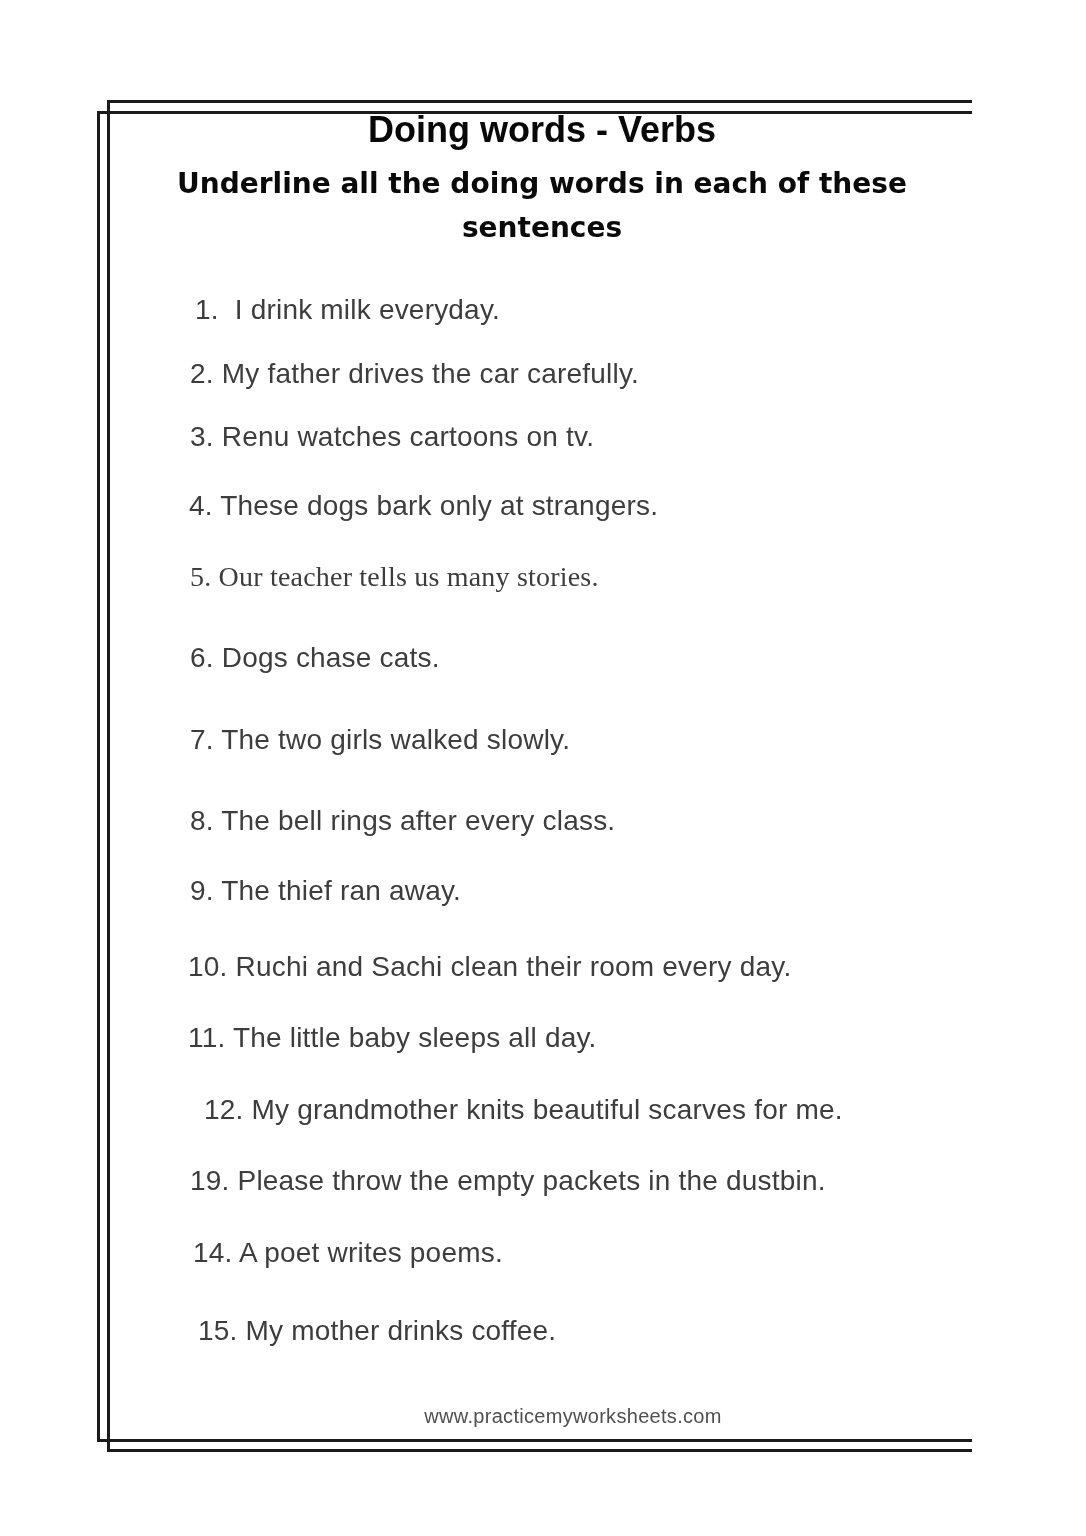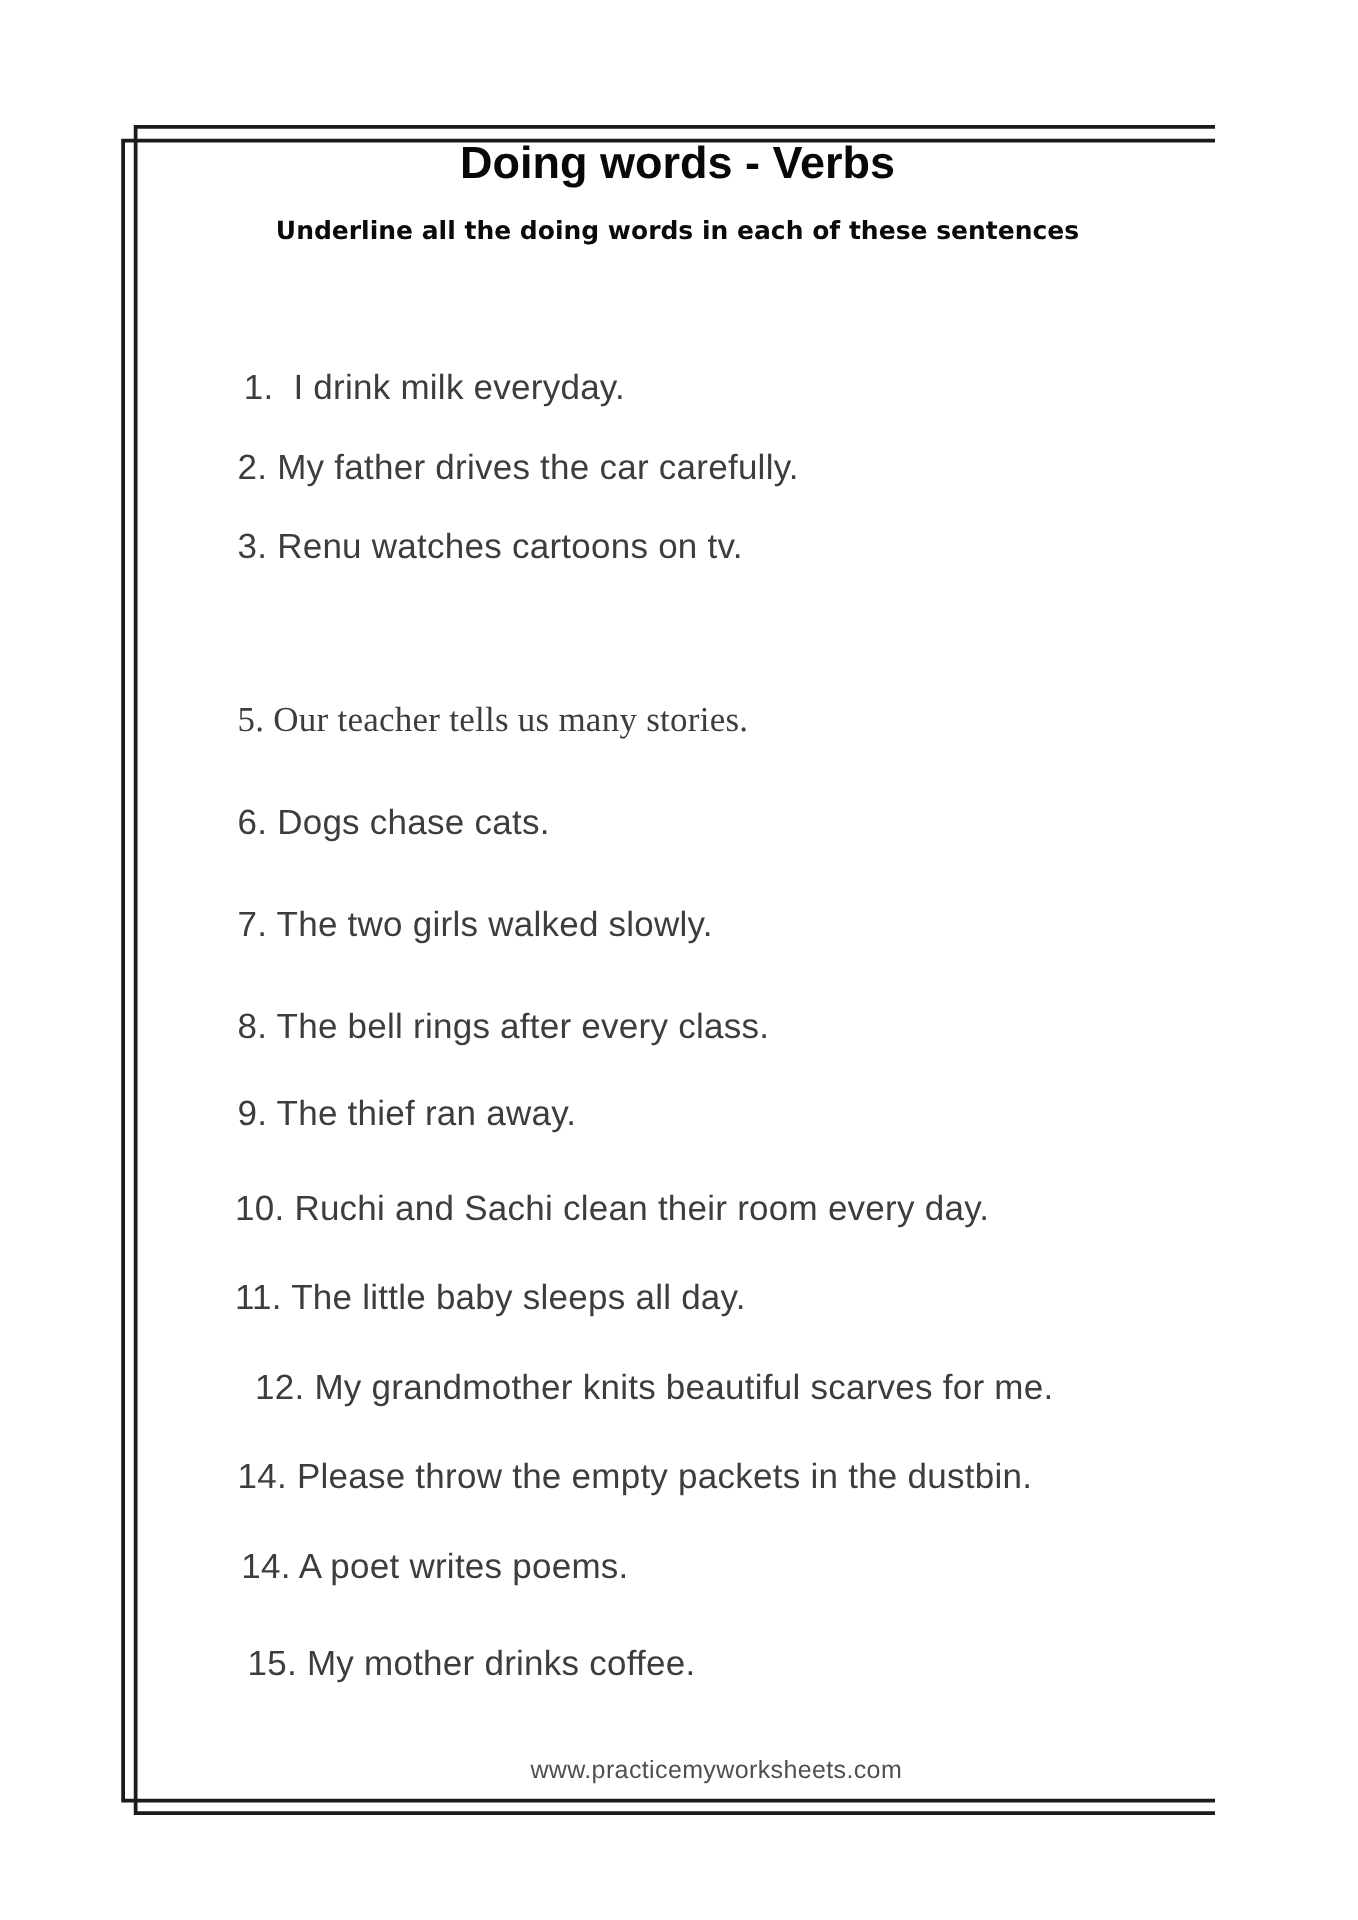--- a/index.html
+++ b/index.html
@@ -36,21 +36,21 @@
     color: #080808;
     letter-spacing: 0px;
   }
   .instruction {
     position: absolute;
     left: 97px;
     top: 162px;
     width: 890px;
     text-align: center;
     font-family: "DejaVu Sans", sans-serif;
-    font-size: 20px;
+    font-size: 28px;
     font-weight: 700;
     line-height: 44px;
     color: #0a0a0a;
     letter-spacing: 0px;
   }
   .sentence {
     position: absolute;
     left: 177px;
     font-size: 28px;
     font-weight: 400;
@@ -98,27 +98,28 @@
     <rect x="108.5" y="101.5" width="887" height="1349" fill="none" stroke="#1b1b1b" stroke-width="3"></rect>
   </svg>
 
   <div class="title">Doing words - Verbs</div>
 
   <div class="instruction">Underline all the doing words in each of these sentences</div>
 
   <div class="sentence" id="s1">1.  I drink milk everyday.</div>
   <div class="sentence" id="s2">2. My father drives the car carefully.</div>
   <div class="sentence" id="s3">3. Renu watches cartoons on tv.</div>
+  <div class="sentence" id="s4">4. These dogs bark only at strangers.</div>
   <div class="sentence" id="s5">5. Our teacher tells us many stories.</div>
   <div class="sentence" id="s6">6. Dogs chase cats.</div>
   <div class="sentence" id="s7">7. The two girls walked slowly.</div>
   <div class="sentence" id="s8">8. The bell rings after every class.</div>
   <div class="sentence" id="s9">9. The thief ran away.</div>
   <div class="sentence" id="s10">10. Ruchi and Sachi clean their room every day.</div>
   <div class="sentence" id="s11">11. The little baby sleeps all day.</div>
   <div class="sentence" id="s12">12. My grandmother knits beautiful scarves for me.</div>
-  <div class="sentence" id="s13">14. Please throw the empty packets in the dustbin.</div>
+  <div class="sentence" id="s13">19. Please throw the empty packets in the dustbin.</div>
   <div class="sentence" id="s14">14. A poet writes poems.</div>
   <div class="sentence" id="s15">15. My mother drinks coffee.</div>
 
   <div class="footer">www.practicemyworksheets.com</div>
 
 </div>
 
 </body></html>

